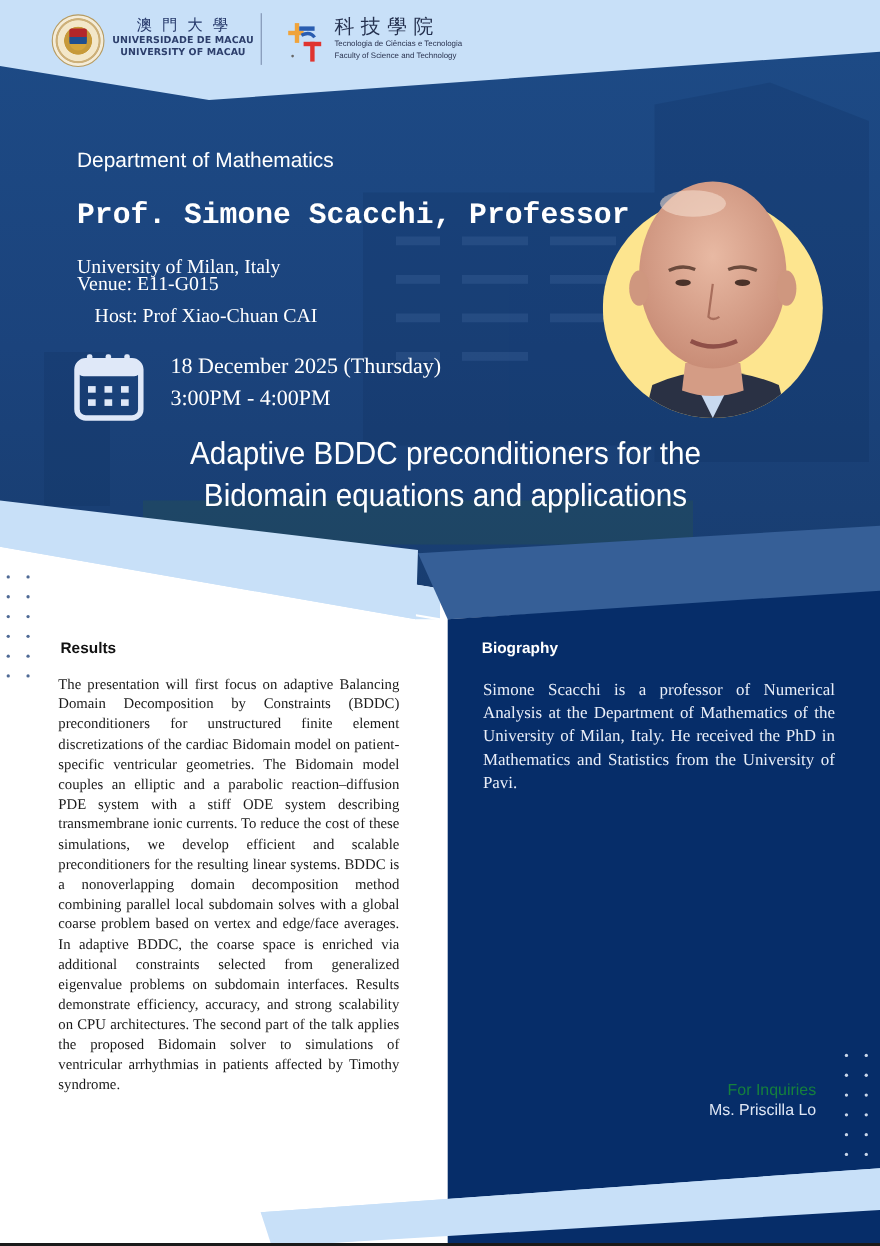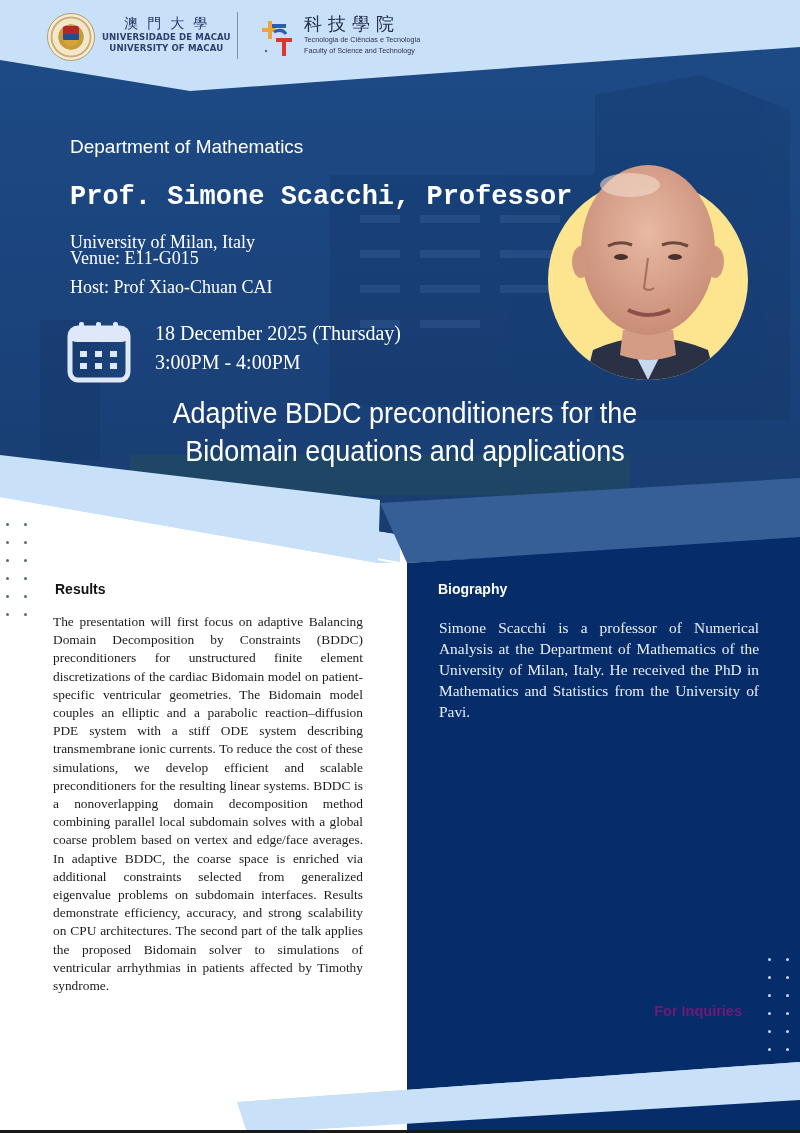--- a/index.html
+++ b/index.html
@@ -17,36 +17,36 @@
   .hdr-divider { position: absolute; left: 237px; top: 12px; width: 1px; height: 47px; background: #7d8fae; }
   .fst-logo { position: absolute; left: 260px; top: 18px; width: 36px; height: 40px; }
   .fst-text { position: absolute; left: 304px; top: 15px; color: #2a3350; }
   .fst-cn { font-family: Liberation Sans, sans-serif; font-size: 18px; letter-spacing: 6px; line-height: 19px; color: #25314f; }
   .fst-line { font-size: 7.2px; line-height: 11px; color: #2a3350; }
 
   
   .dept { position: absolute; left: 70px; top: 136px; font-family: "Liberation Sans", sans-serif; font-size: 19px; color: #ffffff; }
   .speaker { position: absolute; left: 70px; top: 182px; font-family: Liberation Mono, monospace; font-weight: bold; font-size: 27px; color: #ffffff; }
   .affil, .venue, .host { position: absolute; left: 70px; font-family: "Liberation Serif", serif; font-size: 18px; color: #ffffff; }
-  .affil { top: 232px; } .venue { top: 248px; } .host { top: 277px; }
+  .affil { top: 232px; } .venue { top: 248px; } .host { top: 277px; margin-left: 16px; }
   .cal-icon { position: absolute; left: 66px; top: 320px; width: 66px; height: 64px; }
   .date { position: absolute; left: 155px; top: 322px; font-family: "Liberation Serif", serif; font-size: 20px; color: #ffffff; }
   .time { position: absolute; left: 155px; top: 351px; font-family: "Liberation Serif", serif; font-size: 20px; color: #ffffff; }
   .title { position: absolute; left: 60px; top: 394px; width: 690px; text-align: center; font-family: "Liberation Sans", sans-serif; font-size: 29px; line-height: 38px; color: #ffffff; font-weight: normal; transform: scaleX(0.93); transform-origin: center; }
 
   
   .photo-wrap { position: absolute; left: 548px; top: 150px; width: 230px; height: 230px; }
   .dot { position: absolute; width: 3px; height: 3px; border-radius: 50%; }
   .abs-h { position: absolute; left: 55px; top: 581px; font-family: "Liberation Sans", sans-serif; font-weight: bold; font-size: 14px; color: #111111; }
   .abs-body { position: absolute; left: 53px; top: 613px; width: 310px; font-family: "Liberation Serif", serif; font-size: 13.4px; line-height: 18.2px; color: #1a1a1a; text-align: justify; }
   .bio-h { position: absolute; left: 438px; top: 581px; font-family: "Liberation Sans", sans-serif; font-weight: bold; font-size: 14px; color: #ffffff; }
   .bio-body { position: absolute; left: 439px; top: 617px; width: 320px; font-family: "Liberation Serif", serif; font-size: 15.4px; line-height: 21px; color: #e9eef8; text-align: justify; }
 
   .inq { position: absolute; right: 58px; top: 982px; text-align: right; font-family: "Liberation Sans", sans-serif; font-size: 14.5px; line-height: 19px; color: #dfe7f5; }
-  .inq-h { font-weight: bold; color: #701a75; margin-top: 20px; }
+  .inq-h { font-weight: normal; color: #15803d; }
 </style>
 </head>
 <body>
 
 <svg class="bg" width="800" height="1133" viewBox="0 0 800 1133">
   <defs>
     <linearGradient id="heroGrad" x1="0" y1="0" x2="0" y2="1">
       <stop offset="0" stop-color="#1d4a85"></stop>
       <stop offset="0.55" stop-color="#1b437c"></stop>
       <stop offset="1" stop-color="#183d70"></stop>
@@ -192,20 +192,21 @@
 </div>
 
 <div class="abs-h">Results</div>
 <div class="abs-body">The presentation will first focus on adaptive Balancing Domain Decomposition by Constraints (BDDC) preconditioners for unstructured finite element discretizations of the cardiac Bidomain model on patient-specific ventricular geometries. The Bidomain model couples an elliptic and a parabolic reaction–diffusion PDE system with a stiff ODE system describing transmembrane ionic currents. To reduce the cost of these simulations, we develop efficient and scalable preconditioners for the resulting linear systems. BDDC is a nonoverlapping domain decomposition method combining parallel local subdomain solves with a global coarse problem based on vertex and edge/face averages. In adaptive BDDC, the coarse space is enriched via additional constraints selected from generalized eigenvalue problems on subdomain interfaces. Results demonstrate efficiency, accuracy, and strong scalability on CPU architectures. The second part of the talk applies the proposed Bidomain solver to simulations of ventricular arrhythmias in patients affected by Timothy syndrome.</div>
 
 <div class="bio-h">Biography</div>
 <div class="bio-body">Simone Scacchi is a professor of Numerical Analysis at the Department of Mathematics of the University of Milan, Italy. He received the PhD in Mathematics and Statistics from the University of Pavi.</div>
 
 <div class="inq">
   <div class="inq-h">For Inquiries</div>
+  <div>Ms. Priscilla Lo</div>
 </div>
 
 <div>
   <div class="dot" style="left:768px;top:958px;background:#c9d6ea"></div>
     <div class="dot" style="left:786px;top:958px;background:#c9d6ea"></div>
   <div class="dot" style="left:768px;top:976px;background:#c9d6ea"></div>
     <div class="dot" style="left:786px;top:976px;background:#c9d6ea"></div>
   <div class="dot" style="left:768px;top:994px;background:#c9d6ea"></div>
     <div class="dot" style="left:786px;top:994px;background:#c9d6ea"></div>
   <div class="dot" style="left:768px;top:1012px;background:#c9d6ea"></div>

